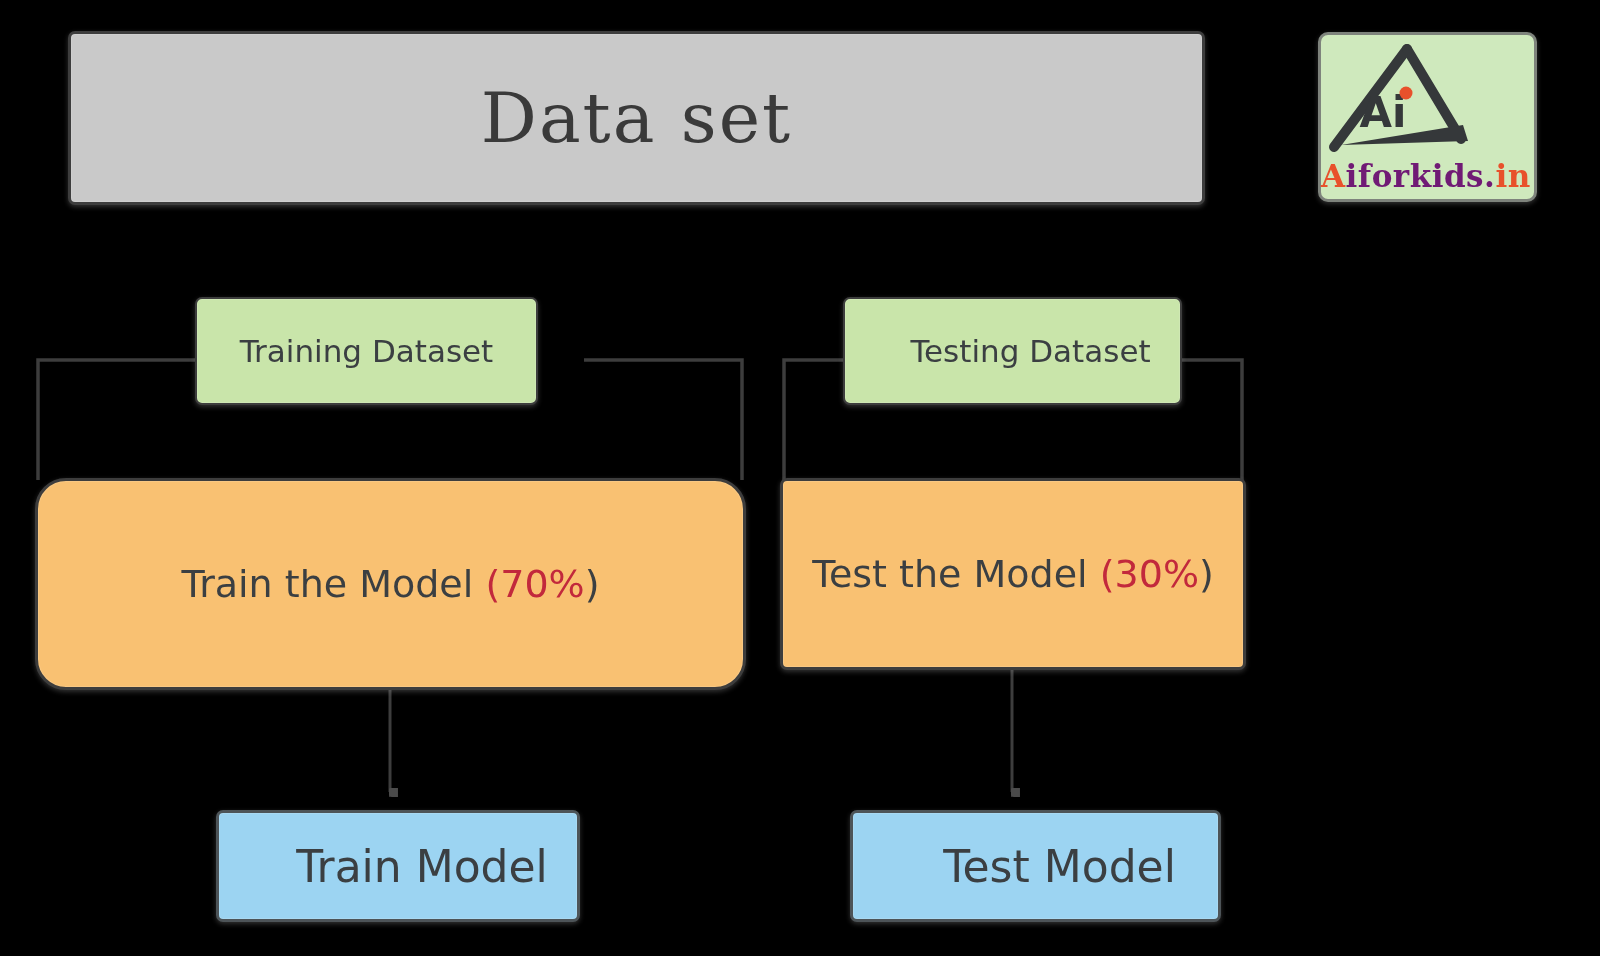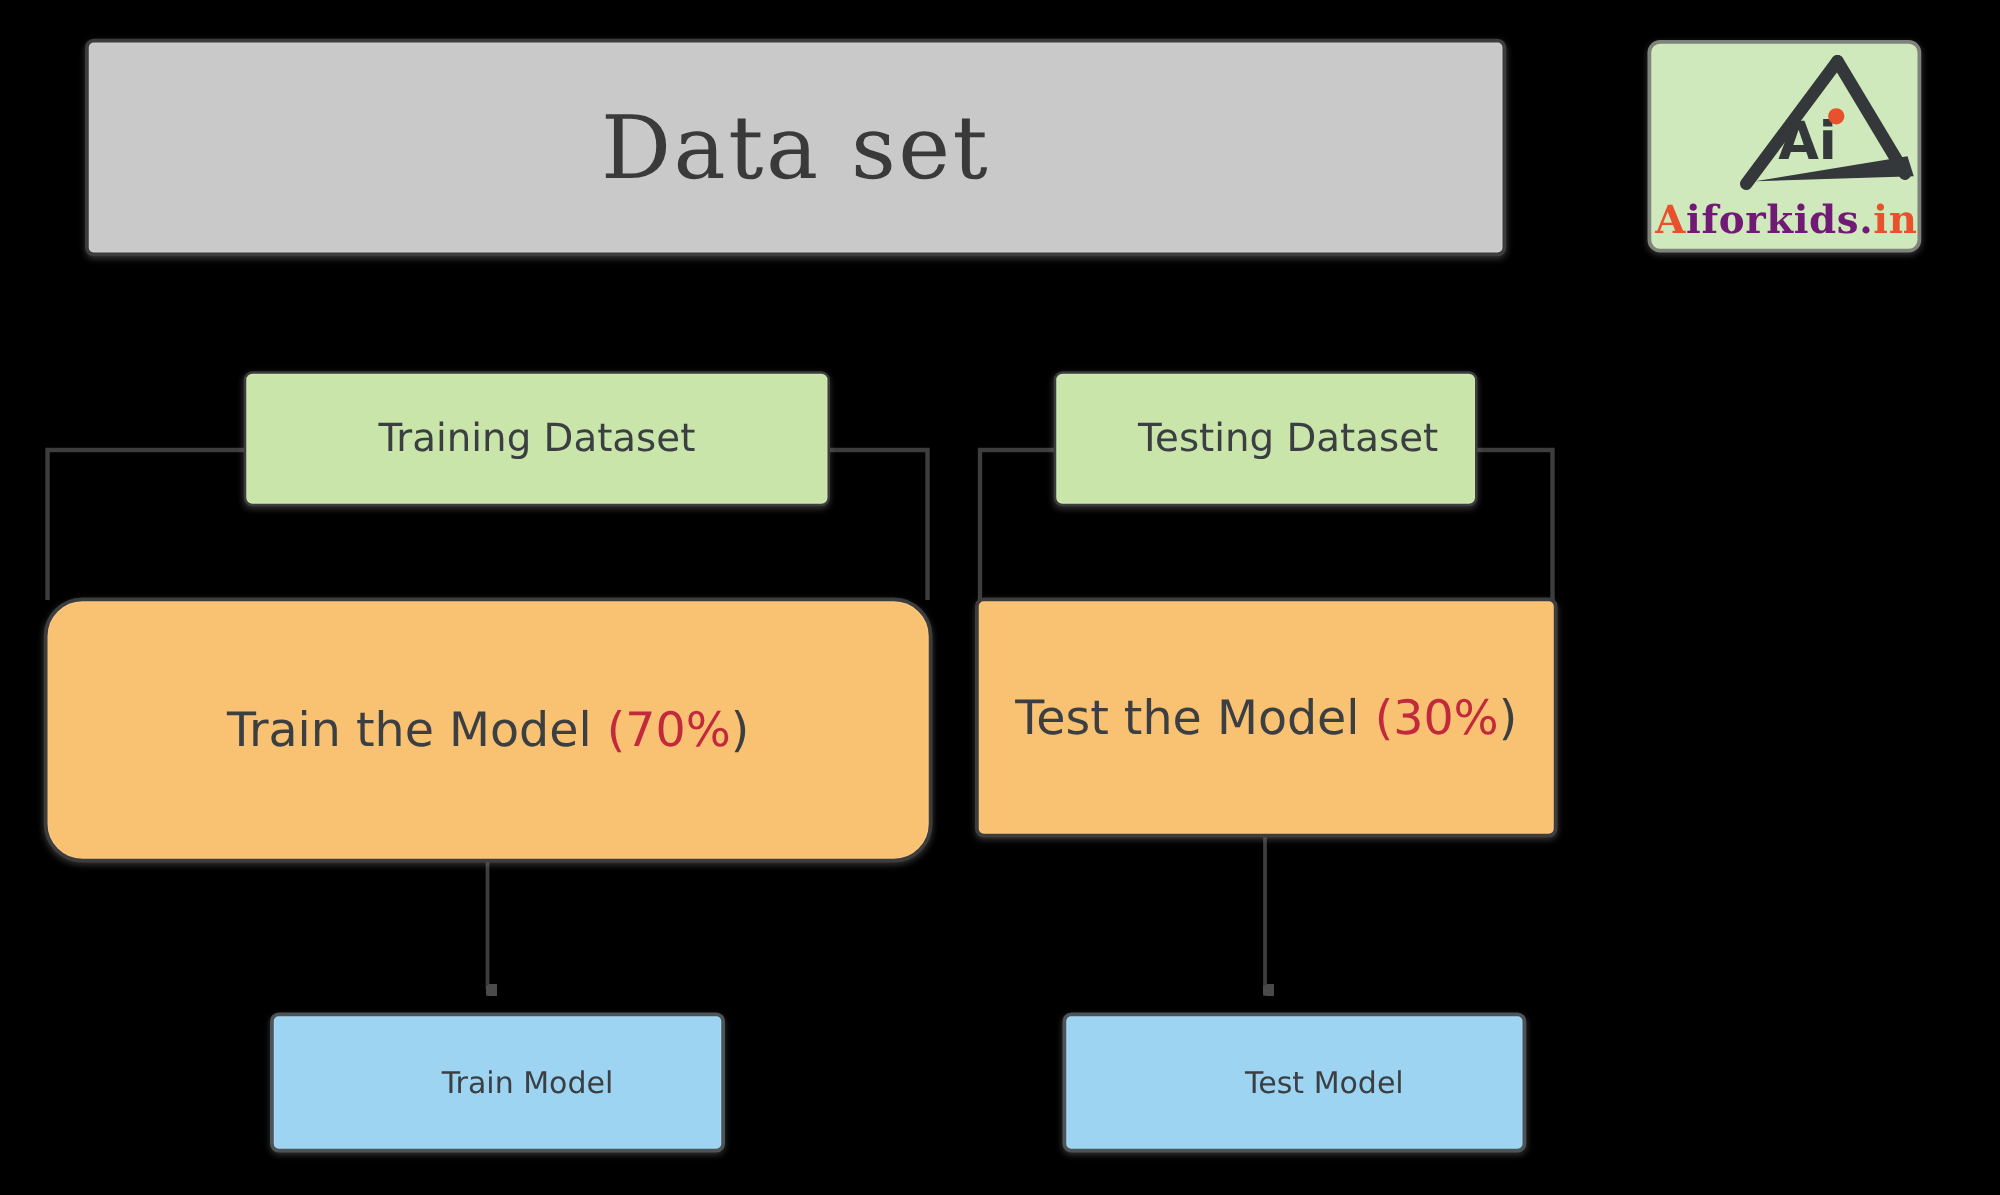--- a/index.html
+++ b/index.html
@@ -26,34 +26,34 @@
     box-shadow:0 2px 5px rgba(140,140,140,0.35), inset 0 0 0 1px rgba(255,255,255,0.12);
     text-align:center;
   }
   .box-gray{
     left:68px;top:31px;width:1137px;height:174px;
     background:var(--gray-fill,#c9c9c9);
     font-family:"DejaVu Serif","Liberation Serif",serif;
     font-size:70px;letter-spacing:2px;color:#3a3a3a;
   }
   .box-green{background:var(--green-fill,#c9e5aa);font-size:31px;border-width:2.5px;}
-  .box-green.training{left:195px;top:297px;width:469px;height:108px;}
+  .box-green.training{left:195px;top:297px;width:343px;height:108px;}
   .box-green.testing{left:843px;top:297px;width:339px;height:108px;padding-left:36px;}
   .box-orange{background:var(--orange-fill,#f9c172);font-size:38px;}
   .box-orange.train{left:35px;top:478px;width:711px;height:212px;border-radius:31px;}
   .box-orange.test{left:780px;top:478px;width:466px;height:192px;}
-  .box-blue{background:var(--blue-fill,#9cd4f2);font-size:24px;border-color:#4d5458;padding-left:48px;}
+  .box-blue{background:var(--blue-fill,#9cd4f2);font-size:44px;border-color:#4d5458;padding-left:48px;}
   .box-blue.train{left:216px;top:810px;width:364px;height:112px;}
   .box-blue.test{left:850px;top:810px;width:371px;height:112px;}
   .pct{color:var(--accent-red,#c2293c);}
   .logo-badge{
     position:absolute;left:1318px;top:32px;width:219px;height:170px;
     background:var(--logo-green,#cfe9bd);
     border:3px solid #7e837c;border-radius:10px;
-    display:flex;flex-direction:column;align-items:flex-end;justify-content:flex-start;
+    display:flex;flex-direction:column;align-items:flex-start;justify-content:flex-start;
     padding-top:6px;
     box-shadow:0 2px 5px rgba(140,140,140,0.35);
   }
   .logo-badge svg{display:block;}
   .brand{font-size:31px;font-weight:bold;letter-spacing:0.5px;line-height:1;margin-top:2px;
          font-family:"DejaVu Serif","Liberation Serif",serif;}
   .brand .dk{color:#701a75;}
   .brand .or{color:var(--accent-orange,#e8512b);}
 </style>
 </head>

